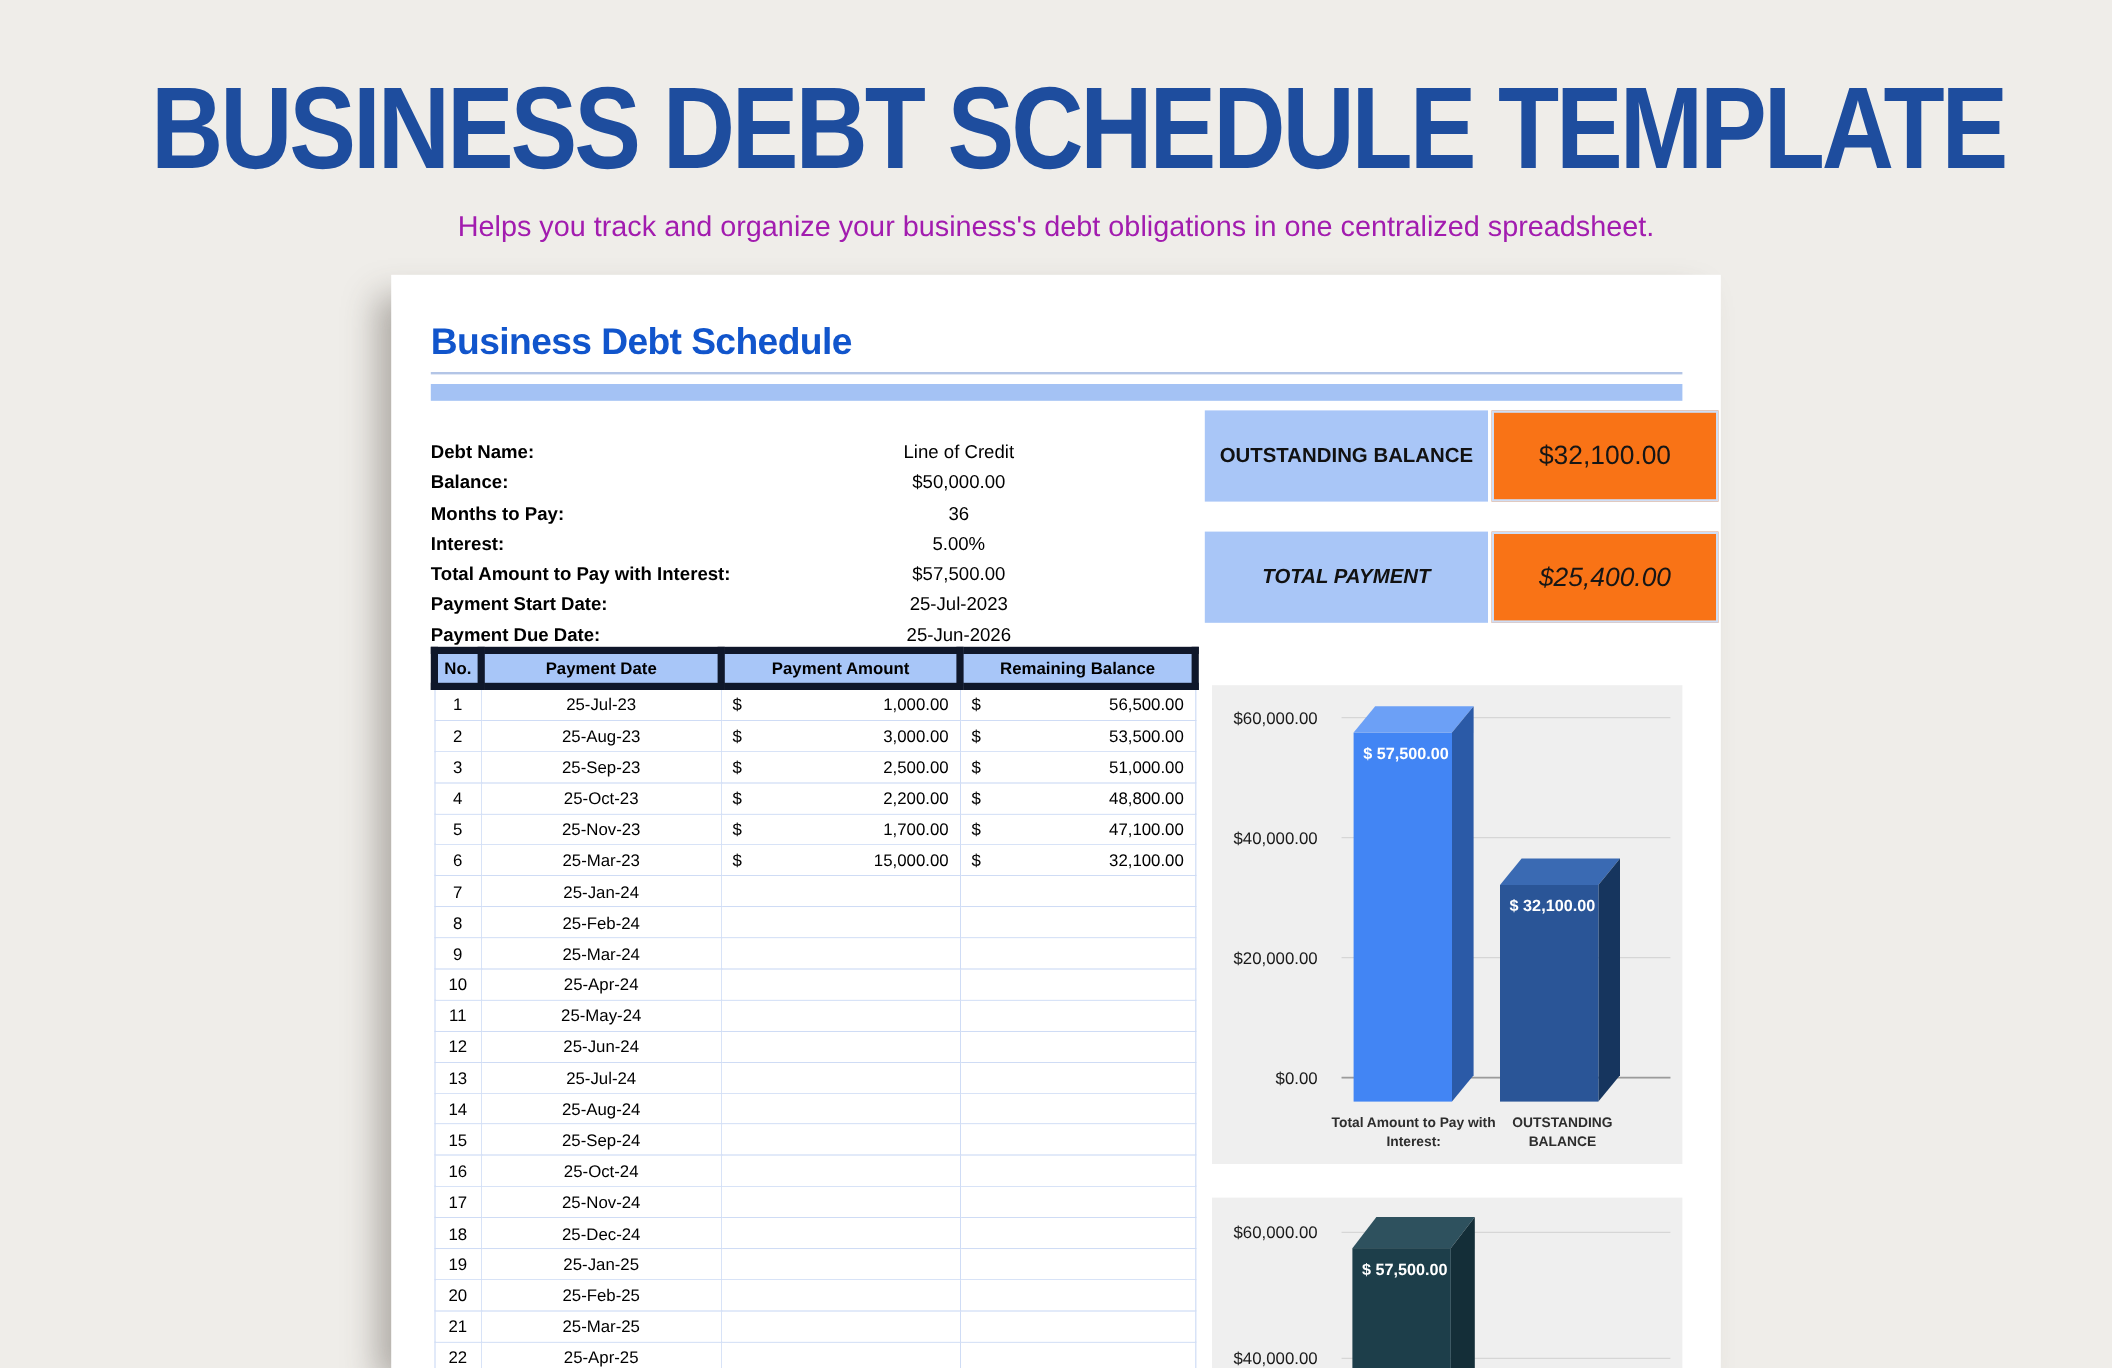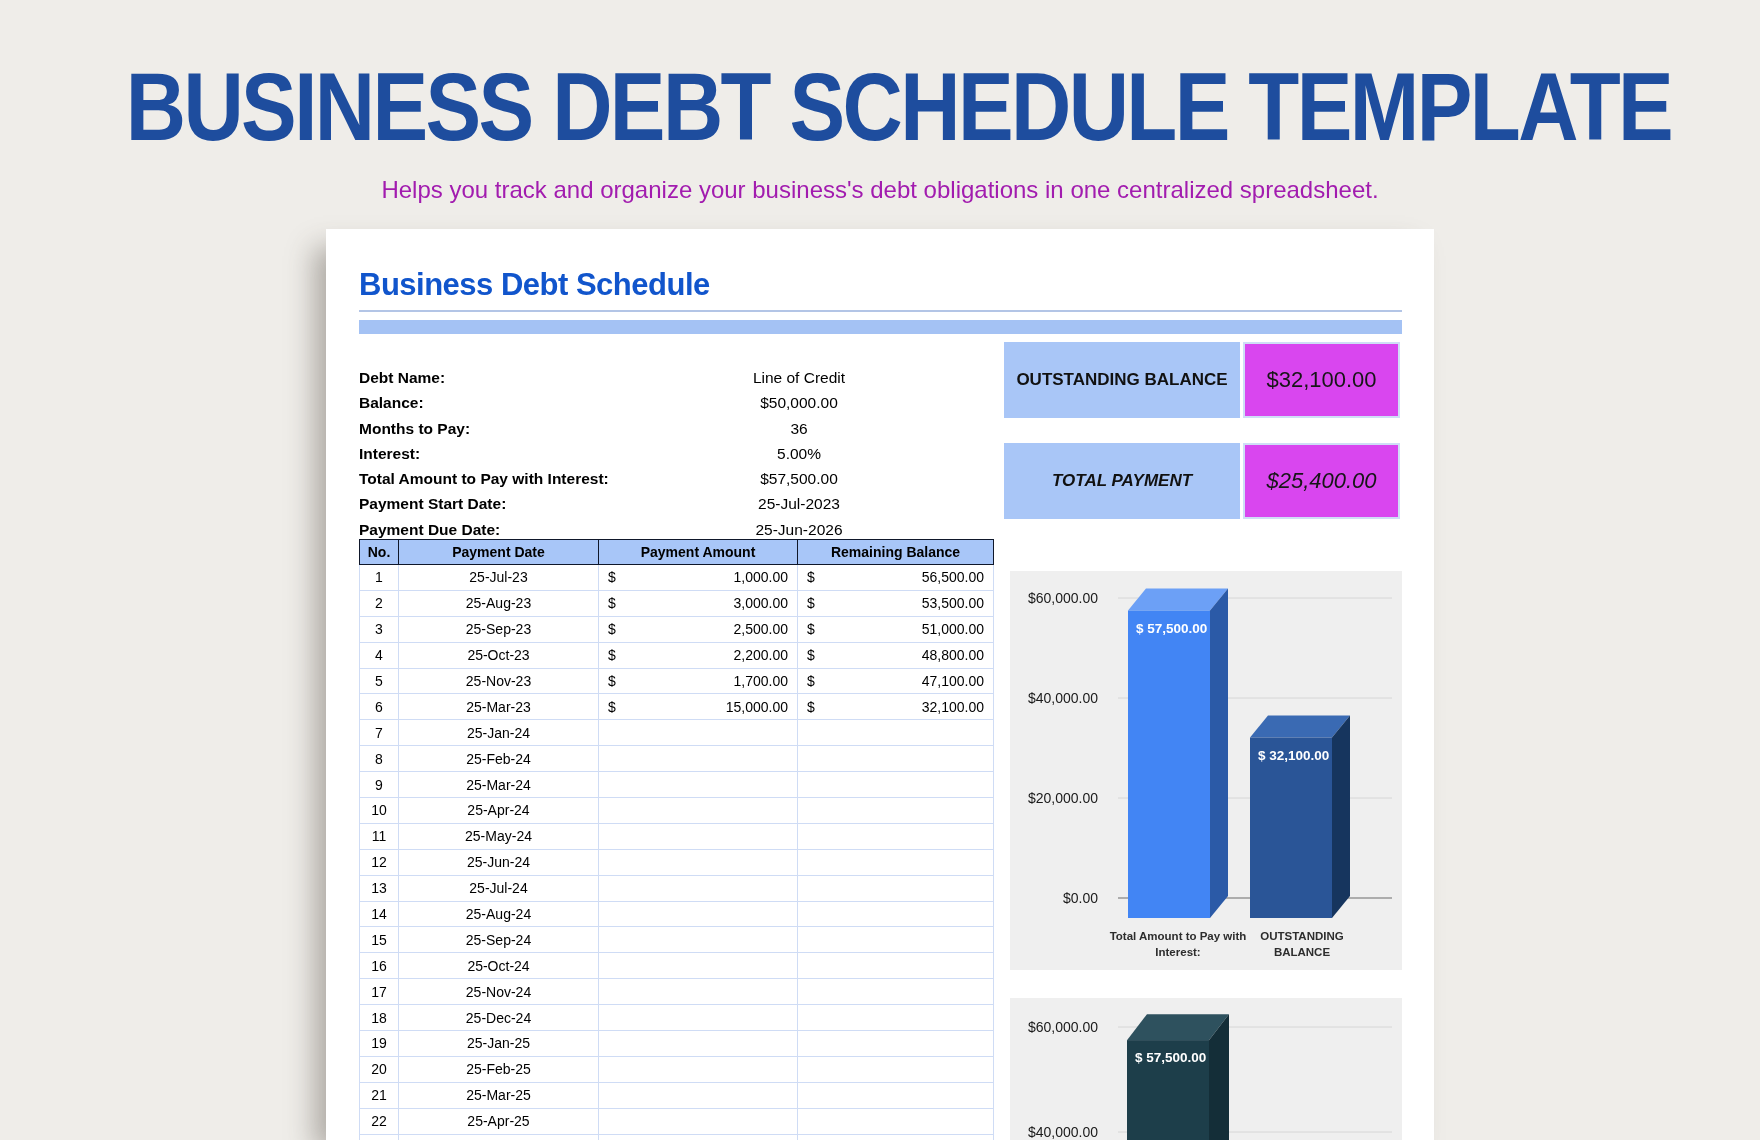--- a/index.html
+++ b/index.html
@@ -24,29 +24,29 @@
     color:var(--heading_blue,#1155cc);letter-spacing:-.5px;}
   .rule{position:absolute;left:33px;top:81px;width:1043px;height:2px;background:#b3c5e6;}
   .band{position:absolute;left:33px;top:91px;width:1043px;height:14px;background:var(--band_blue,#a4c2f4);}
   .info-list{position:absolute;left:33px;top:126px;width:650px;margin-top:10px;}
   .info-row{position:relative;height:25.3px;}
   .info-label{position:absolute;left:0;top:4px;font-size:15.5px;font-weight:700;color:#000;}
   .info-value{position:absolute;left:270px;top:4px;width:340px;text-align:center;font-size:15.5px;color:#000;}
   .sum-label{position:absolute;left:678px;width:236px;height:76px;
     background:var(--summary_box_blue,#a9c6f7);display:flex;align-items:center;justify-content:center;
     font-size:17px;font-weight:700;color:#111;}
-  .sum-value{position:absolute;left:917px;width:157px;height:76px;background:#d946ef;
+  .sum-value{position:absolute;left:917px;width:189px;height:76px;background:#f97316;
     border:2px solid #cfdef6;box-sizing:border-box;display:flex;align-items:center;justify-content:center;
     font-size:22px;color:#161616;}
   .s0{top:113px;} .s1{top:214px;font-style:italic;}
   table.ptable{position:absolute;left:33px;top:310px;width:634px;border-collapse:collapse;
     table-layout:fixed;font-size:14px;color:#000;}
   .ptable col.c0{width:39px;} .ptable col.c1{width:200px;} .ptable col.c2{width:199px;} .ptable col.c3{width:196px;}
   .ptable th{height:24px;background:var(--header_blue,#a8c6f8);font-weight:700;
-    border:1px solid #0f172a;padding:0;}
+    border:6px solid #0f172a;padding:0;}
   .ptable td{height:24.9px;border:1px solid #cfdcf5;background:#fff;text-align:center;padding:0;position:relative;}
   .ptable td .cur{position:absolute;left:9px;top:50%;transform:translateY(-50%);}
   .ptable td .val{position:absolute;right:9px;top:50%;transform:translateY(-50%);}
   .chart-panel{position:absolute;left:684px;width:392px;background:var(--chart_bg,#efefef);margin-top:35px;}
   #chart0{top:307px;height:399px;}
   #chart1{top:734px;height:406px;}
   .chart-panel svg{position:absolute;left:0;top:0;}
   .cat-label{position:absolute;font-size:11.5px;font-weight:700;color:#2d2d2d;
     text-align:center;line-height:1.35;}
   .tick{font-family:"Liberation Sans",sans-serif;font-size:14px;fill:#1a1a1a;}

